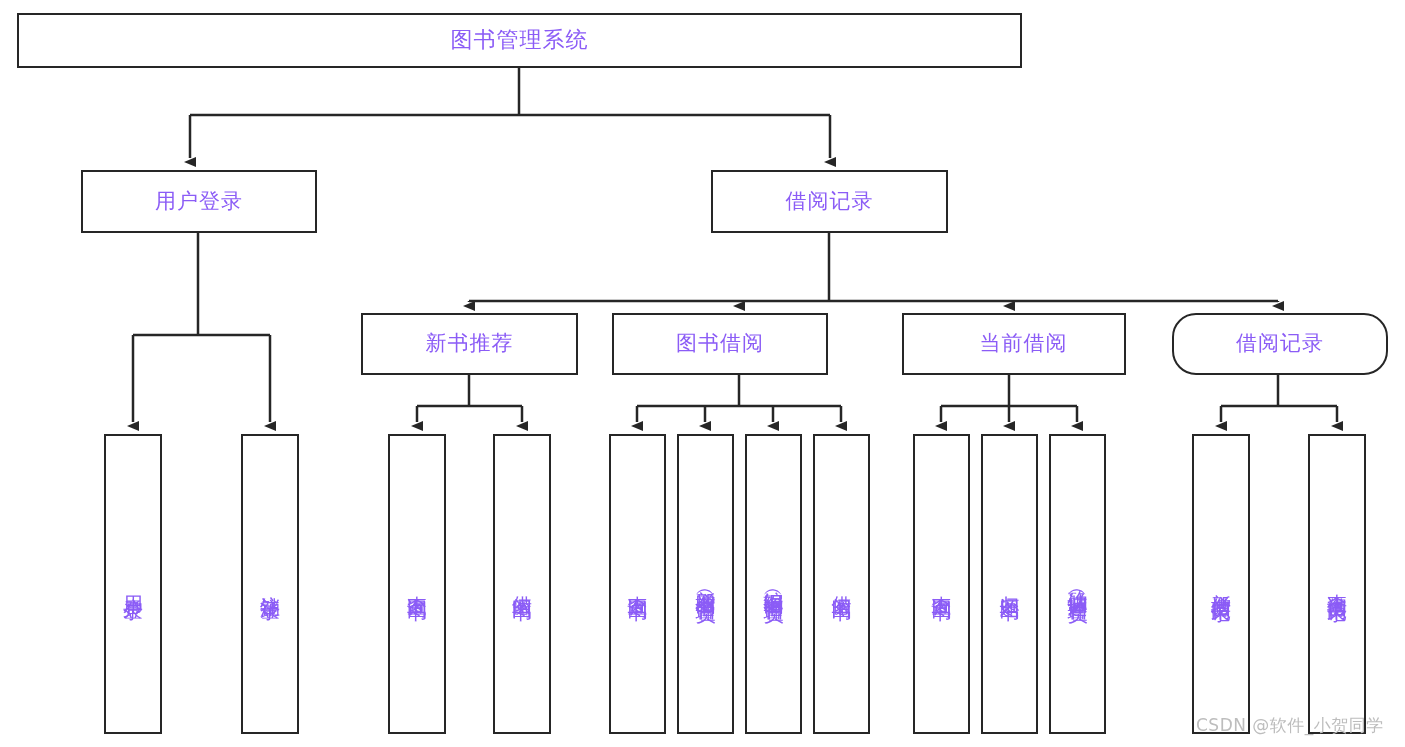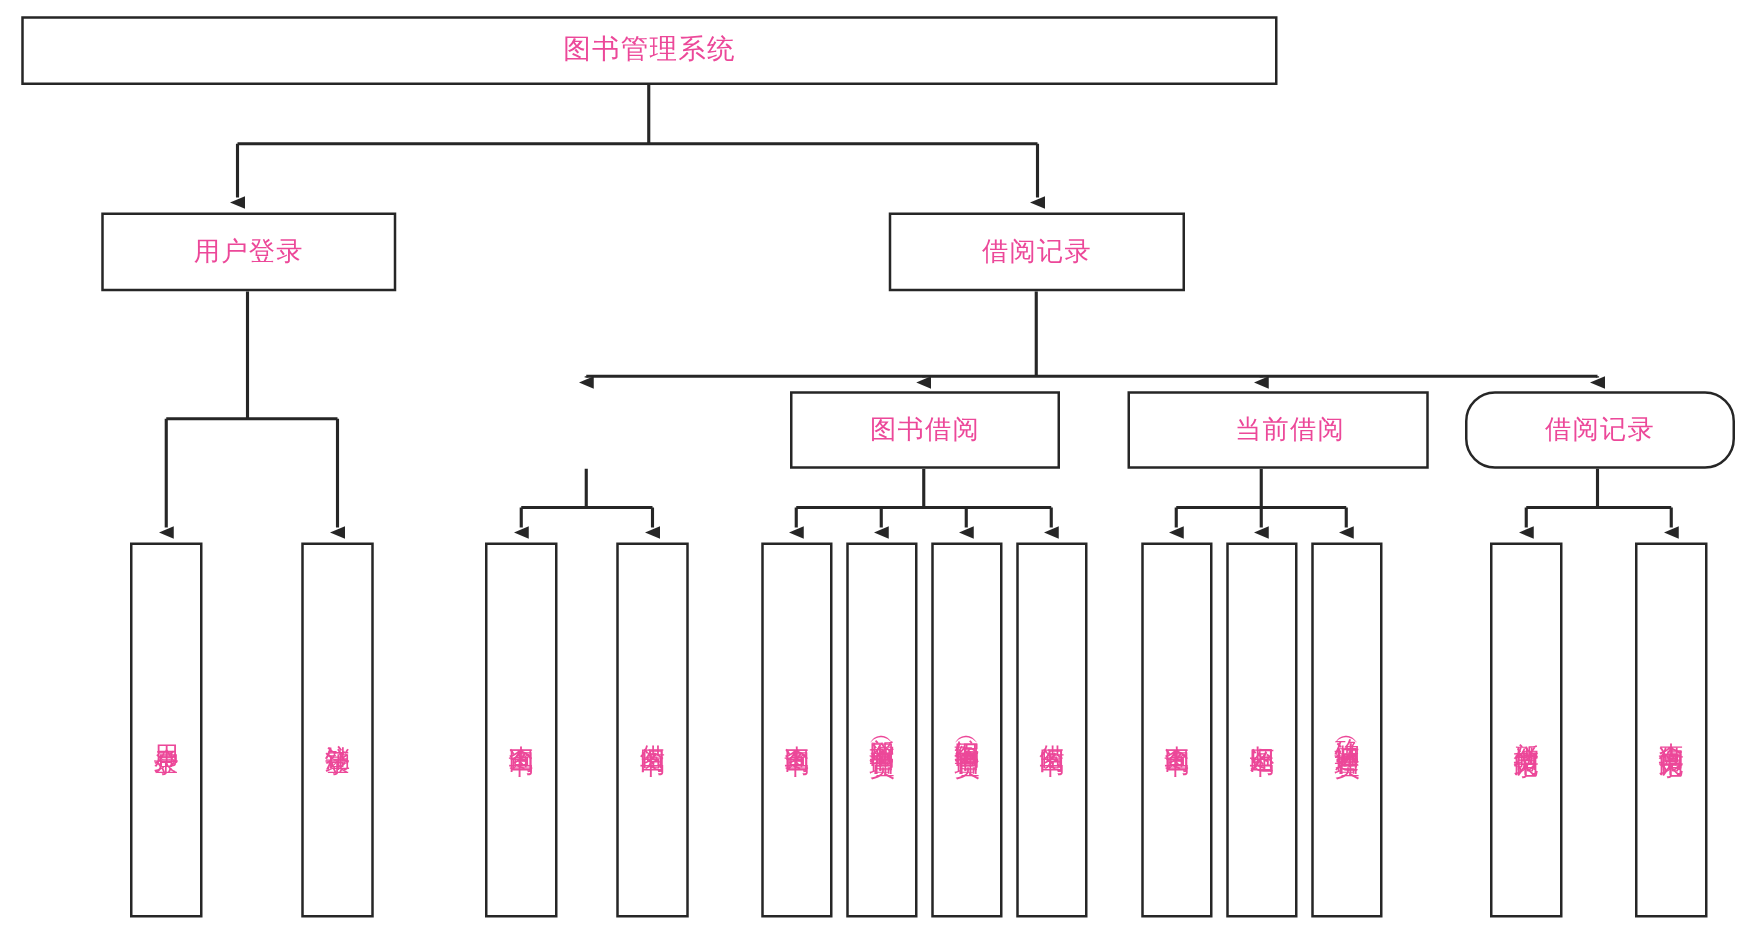--- a/index.html
+++ b/index.html
@@ -27,21 +27,21 @@
     pointer-events: none;
   }
   .node {
     position: absolute;
     box-sizing: border-box;
     border: 2px solid #262626;
     background: #ffffff;
     display: flex;
     align-items: center;
     justify-content: center;
-    color: #ec4899;
+    color: #8b5cf6;
     text-align: right;
   }
   .node.horiz {
     writing-mode: horizontal-tb;
     font-size: 21px;
     letter-spacing: 1px;
     line-height: 1.2;
   }
   .node.vert {
     writing-mode: vertical-rl;
@@ -132,26 +132,29 @@
   </div>
 
   <div class="node horiz" style="left:81px; top:170px; width:236px; height:63px;">
     <span class="label">用户登录</span>
   </div>
 
   <div class="node horiz" style="left:711px; top:170px; width:237px; height:63px;">
     <span class="label">借阅记录</span>
   </div>
 
-
-  <div class="node horiz" style="left:632px; top:313px; width:216px; height:62px;">
+  <div class="node horiz" style="left:361px; top:313px; width:217px; height:62px;">
+    <span class="label">新书推荐</span>
+  </div>
+
+  <div class="node horiz" style="left:612px; top:313px; width:216px; height:62px;">
     <span class="label">图书借阅</span>
   </div>
 
-  <div class="node horiz" style="left:902px; top:313px; width:241px; height:62px;padding-left:19px;">
+  <div class="node horiz" style="left:902px; top:313px; width:224px; height:62px;padding-left:19px;">
     <span class="label">当前借阅</span>
   </div>
 
   <div class="node horiz" style="left:1172px; top:313px; width:216px; height:62px;border-radius:24px;">
     <span class="label">借阅记录</span>
   </div>
 
   <div class="node vert" style="left:104px; top:434px; width:58px; height:300px;">
     <span class="label">用户登录</span>
   </div>
@@ -197,14 +200,15 @@
   </div>
 
   <div class="node vert" style="left:1192px; top:434px; width:58px; height:300px;">
     <span class="label">新增借阅记录</span>
   </div>
 
   <div class="node vert" style="left:1308px; top:434px; width:58px; height:300px;">
     <span class="label">查询借阅记录</span>
   </div>
 
+  <div class="watermark" style="left:1196px; top:714px;">CSDN @软件_小贺同学</div>
 
 </div>
 
 </body></html>

